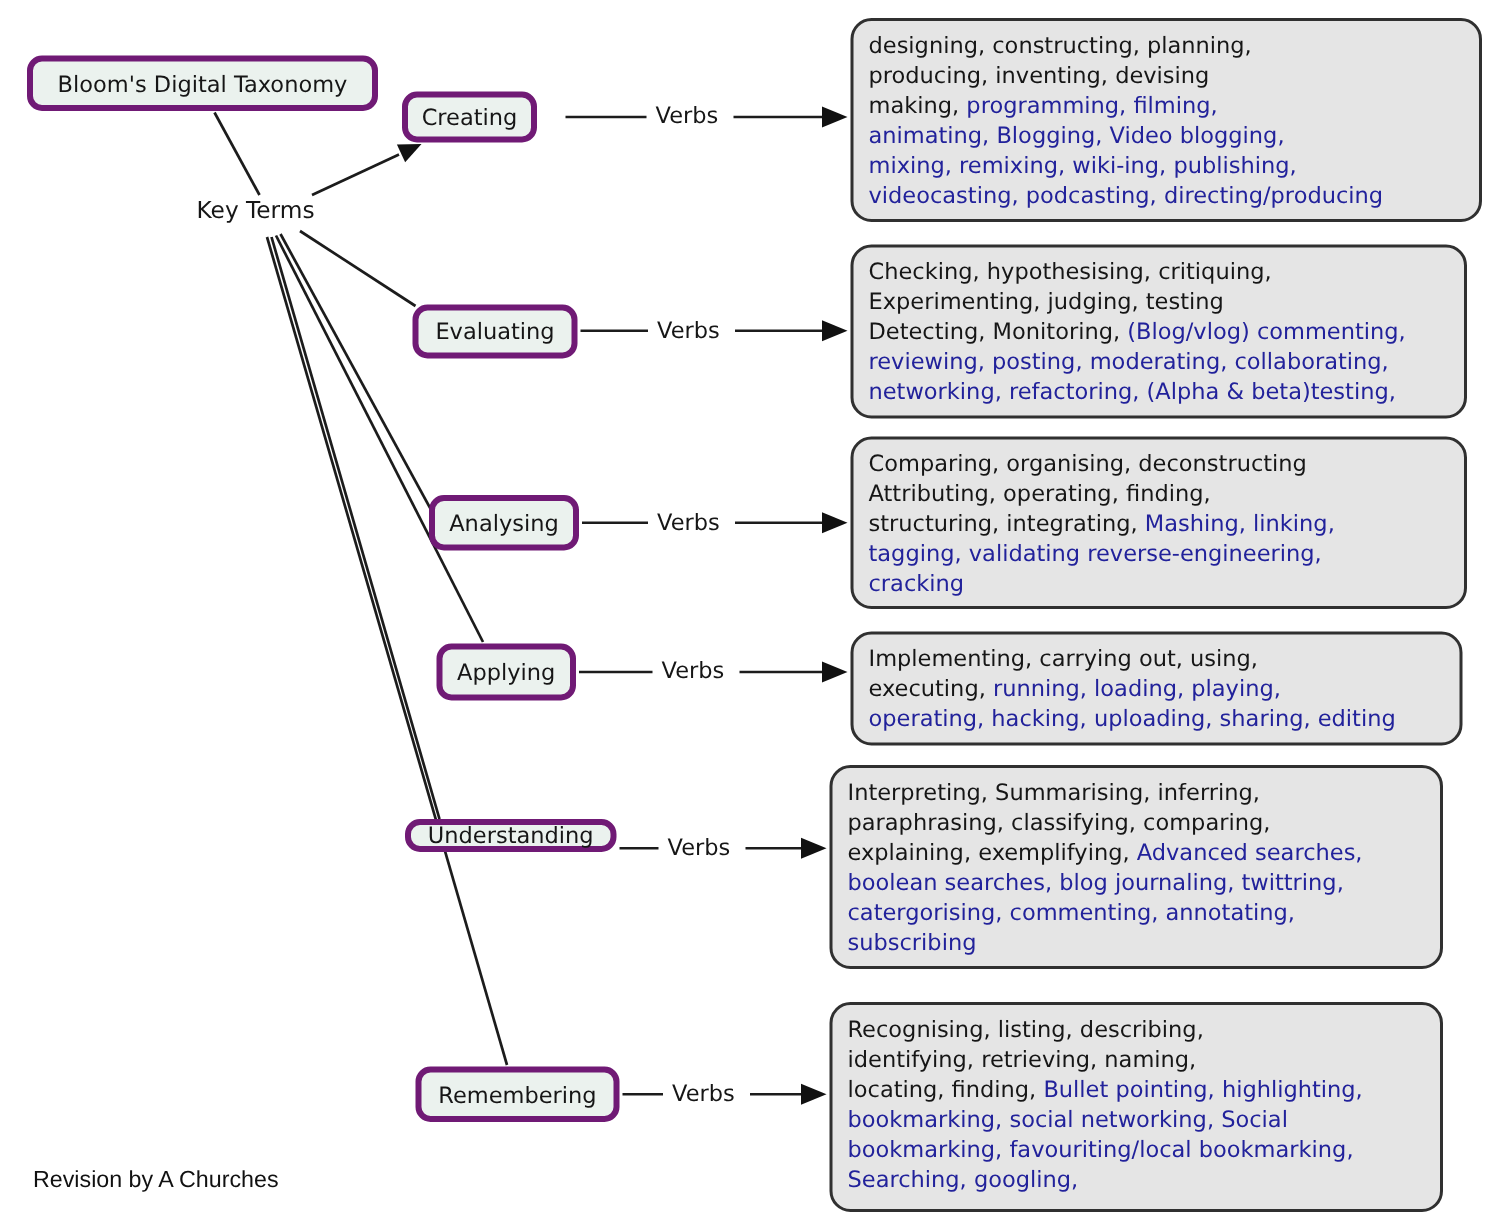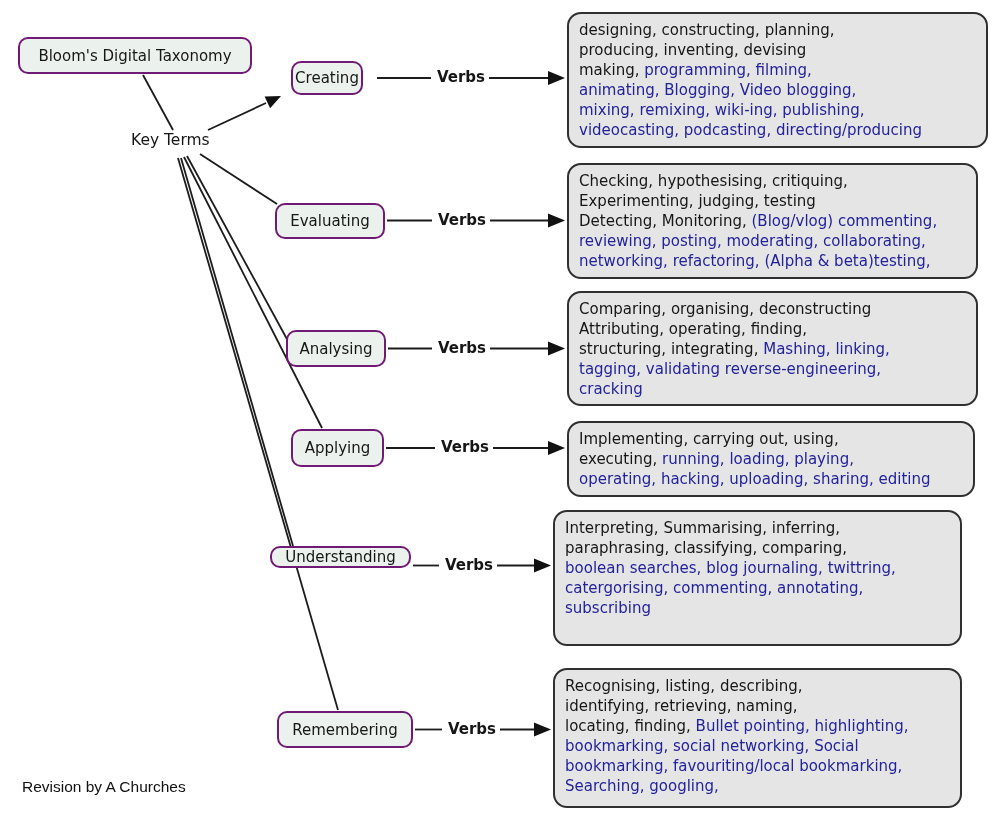--- a/index.html
+++ b/index.html
@@ -1,26 +1,26 @@
 <!DOCTYPE html>
 <html style="--digital-blue: #22229b;"><head>
 <meta charset="utf-8">
 <style>
   html,body{margin:0;padding:0;background:#ffffff;}
   body{width:1000px;height:814px;overflow:hidden;font-family:"DejaVu Sans",sans-serif;}
   .canvas{position:relative;width:1000px;height:814px;background:#ffffff;}
   #wires{position:absolute;left:0;top:0;width:1000px;height:814px;}
   .node{
     position:absolute;box-sizing:border-box;
-    background:#ebf2ee;border:2px solid #701a75;border-radius:10px;
+    background:#ebf2ee;border:4px solid #701a75;border-radius:10px;
     display:flex;align-items:center;justify-content:center;
     font-size:15px;color:#161616;white-space:nowrap;
   }
   .verbs-label{
-    position:absolute;font-size:15px;color:#161616;white-space:nowrap;font-weight:bold;
+    position:absolute;font-size:15px;color:#161616;white-space:nowrap;
   }
   .verb-box{
     position:absolute;box-sizing:border-box;
     background:#e5e5e5;border:2px solid #303030;border-radius:14px;
     padding:6px 10px;font-size:15px;line-height:20px;color:#161616;
     white-space:nowrap;overflow:hidden;
   }
   .seg-black{color:#161616;}
   .seg-blue{color:var(--digital-blue,#22229b);}
   .plain-label{position:absolute;font-size:15.5px;color:#161616;white-space:nowrap;}
@@ -62,21 +62,21 @@
       <polygon points="551,729.5 534,722.5 534,736.5" fill="#111111"></polygon>
     </svg>
 
   <div class="node" id="title-node" style="left:18px;top:37px;width:234px;height:37px;">
     <span>Bloom's Digital Taxonomy</span>
   </div>
 
   <div class="plain-label" style="left:131px;top:131px;">Key Terms</div>
 
   <div id="rows">
-      <div class="node" style="left: 291px; top: 61px; width: 72px; height: 34px;">
+      <div class="node" style="left: 268px; top: 61px; width: 90px; height: 34px;">
         <span>Creating</span>
       </div>
       <span class="verbs-label" style="left: 437px; top: 68px;">Verbs</span>
       <div class="verb-box" style="left: 567px; top: 12px; width: 421px; height: 136px;">
         <div><span class="seg-black">designing, constructing, planning,</span></div>
         <div><span class="seg-black">producing, inventing, devising</span></div>
         <div><span class="seg-black">making, </span><span class="seg-blue">programming, filming,</span></div>
         <div><span class="seg-blue">animating, Blogging, Video blogging,</span></div>
         <div><span class="seg-blue">mixing, remixing, wiki-ing, publishing,</span></div>
         <div><span class="seg-blue">videocasting, podcasting, directing/producing</span></div>
@@ -112,20 +112,21 @@
         <div><span class="seg-black">executing, </span><span class="seg-blue">running, loading, playing,</span></div>
         <div><span class="seg-blue">operating, hacking, uploading, sharing, editing</span></div>
       </div>
       <div class="node" style="left: 270px; top: 546px; width: 141px; height: 22px;">
         <span>Understanding</span>
       </div>
       <span class="verbs-label" style="left: 445px; top: 555.5px;">Verbs</span>
       <div class="verb-box" style="left: 553px; top: 510px; width: 409px; height: 136px;">
         <div><span class="seg-black">Interpreting, Summarising, inferring,</span></div>
         <div><span class="seg-black">paraphrasing, classifying, comparing,</span></div>
+        <div><span class="seg-black">explaining, exemplifying, </span><span class="seg-blue">Advanced searches,</span></div>
         <div><span class="seg-blue">boolean searches, blog journaling, twittring,</span></div>
         <div><span class="seg-blue">catergorising, commenting, annotating,</span></div>
         <div><span class="seg-blue">subscribing</span></div>
       </div>
       <div class="node" style="left: 277px; top: 711px; width: 136px; height: 37px;">
         <span>Remembering</span>
       </div>
       <span class="verbs-label" style="left: 448px; top: 719.5px;">Verbs</span>
       <div class="verb-box" style="left: 553px; top: 668px; width: 409px; height: 140px;">
         <div><span class="seg-black">Recognising, listing, describing,</span></div>

